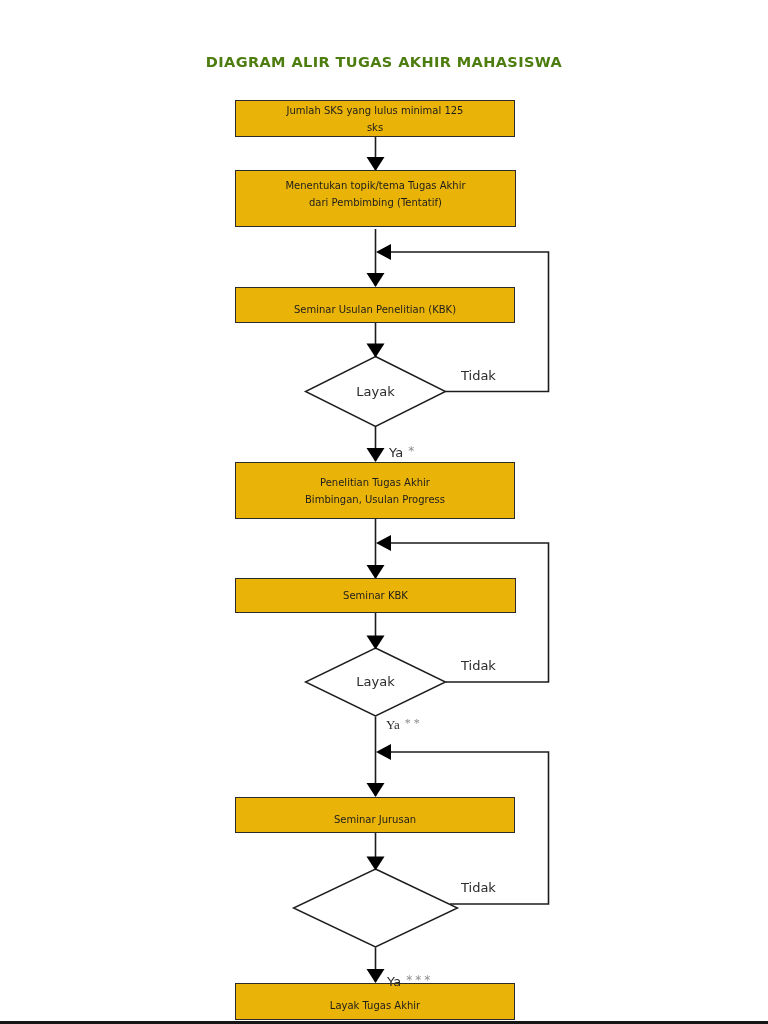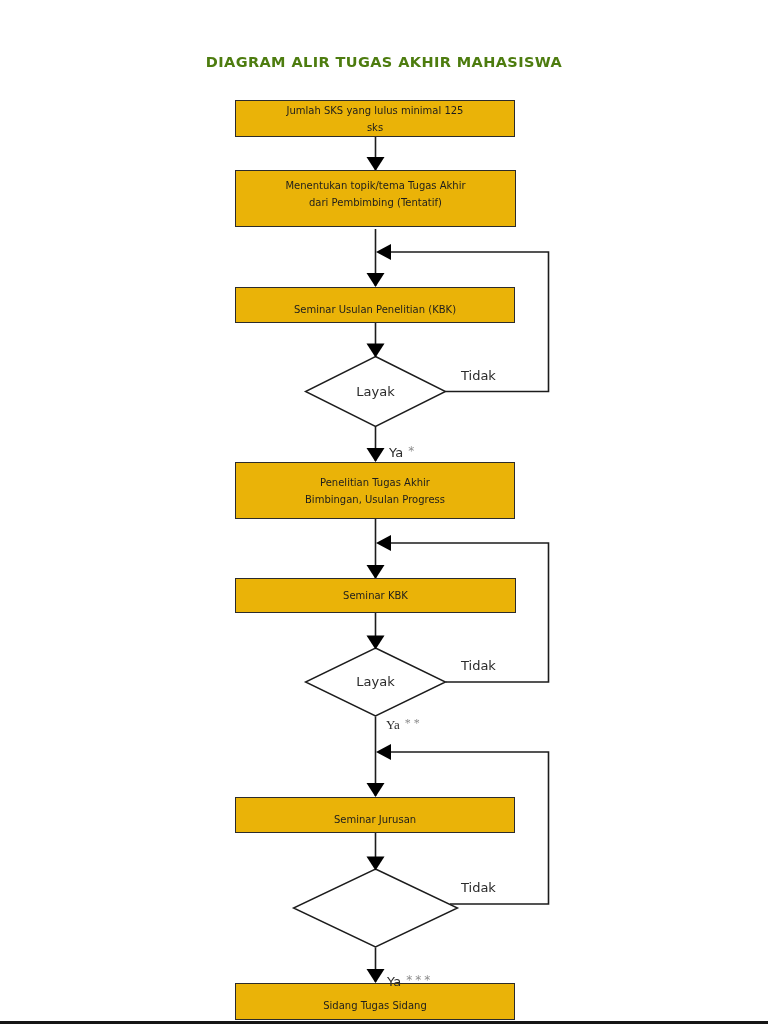--- a/index.html
+++ b/index.html
@@ -133,21 +133,21 @@
 
   <div class="box b1">Jumlah SKS yang lulus minimal 125
 sks</div>
   <div class="box b2 top6">Menentukan topik/tema Tugas Akhir
 dari Pembimbing (Tentatif)</div>
   <div class="box b3 top">Seminar Usulan Penelitian (KBK)</div>
   <div class="box b4">Penelitian Tugas Akhir
 Bimbingan, Usulan Progress</div>
   <div class="box b6 top">Seminar Jurusan</div>
   <div class="box b5">Seminar KBK</div>
-  <div class="box b7 top">Sidang Tugas Sidang</div>
+  <div class="box b7 top">Layak Tugas Akhir</div>
 
   <div class="dlabel dl1">Layak</div>
   <div class="dlabel dl2">Layak</div>
 
   <div class="elabel no1">Tidak</div>
   <div class="elabel no2">Tidak</div>
   <div class="elabel no3">Tidak</div>
 
   <div class="elabel yes1"><span>Ya</span><span class="note">*</span></div>
   <div class="elabel yes2"><span>Ya</span><span class="note">**</span></div>

